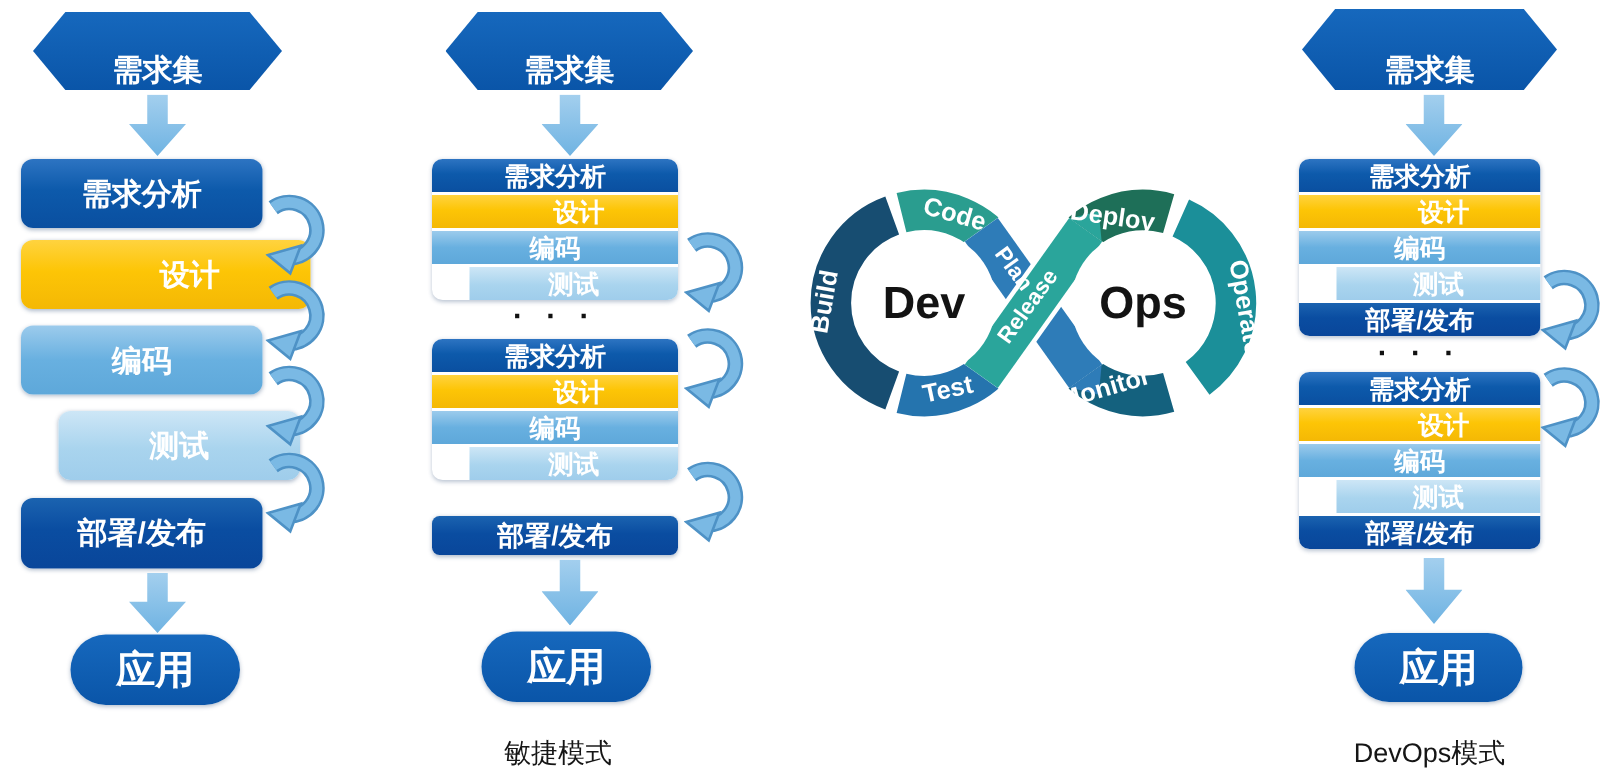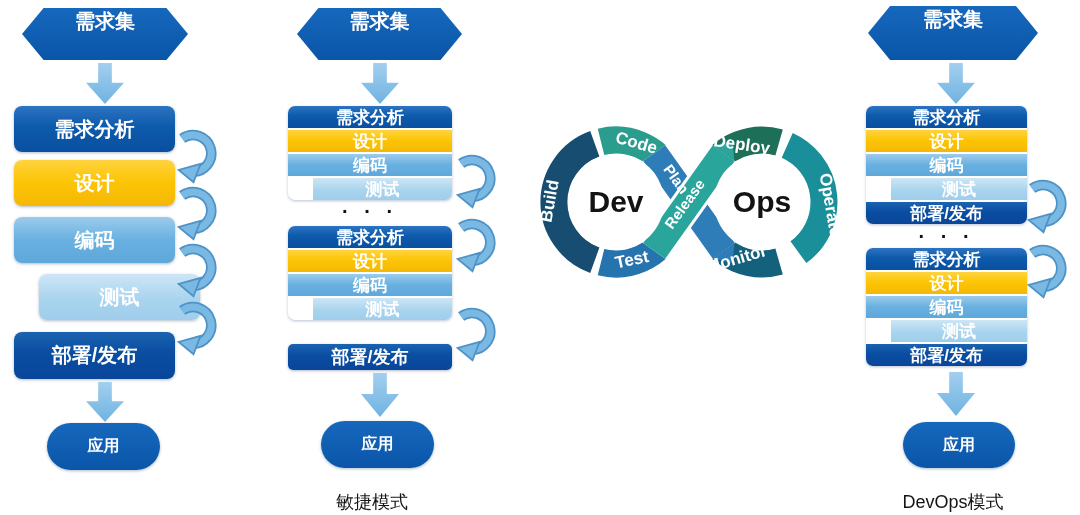--- a/index.html
+++ b/index.html
@@ -1,35 +1,35 @@
 <!DOCTYPE html>
 <html><head>
 <meta charset="utf-8">
 <style>
   html,body{margin:0;padding:0;background:#fff;}
   .canvas{position:relative;width:1080px;height:515px;background:#fff;overflow:hidden;
           font-family:"Liberation Sans","DejaVu Sans",sans-serif;}
   .hex{position:absolute;clip-path:polygon(13% 0,87% 0,100% 50%,87% 100%,13% 100%,0 50%);
-       background:linear-gradient(#1668bd,#0a55a8);color:#fff;display:flex;align-items:flex-start;
+       background:linear-gradient(#1668bd,#0a55a8);color:#fff;display:flex;align-items:flex-end;
        justify-content:center;font-size:20px;font-weight:600;}
   .box{position:absolute;border-radius:8px;color:#fff;display:flex;align-items:center;
        justify-content:center;font-size:20px;font-weight:600;box-shadow:0 1px 3px rgba(25,60,105,.35);}
   .c-dark{background:linear-gradient(#2d74c2 0%,#0d5aab 45%,#0a4fa0 100%);}
-  .c-yellow{background:linear-gradient(#ffd33f 0%,#fdc506 45%,#f4b805 100%);}
+  .c-yellow{background:linear-gradient(#ffd33f 0%,#fdc506 45%,#f4b805 100%);padding-left:32px;}
   .c-mid{background:linear-gradient(#9ccbec 0%,#68b0e0 50%,#5ea8da 100%);}
   .c-light{background:linear-gradient(#cde6f6 0%,#a9d4ee 55%,#9fcdeb 100%);margin-left:25px;}
   .c-deep{background:linear-gradient(#1b63b0 0%,#0a4da1 45%,#09469a 100%);}
   .darrow{position:absolute;clip-path:polygon(32% 0,68% 0,68% 48%,100% 48%,50% 100%,0 48%,32% 48%);
           background:linear-gradient(#a3cfee,#6fb3e2);}
   .group{position:absolute;display:flex;flex-direction:column;gap:2px;border-radius:7px;
          overflow:hidden;box-shadow:0 1px 3px rgba(25,60,105,.3);}
   .row{height:22px;display:flex;align-items:center;justify-content:center;color:#fff;
        font-size:17px;font-weight:600;}
   .pill{position:absolute;background:linear-gradient(#1668bd,#0a55a8);border-radius:24px;color:#fff;
-        display:flex;align-items:center;justify-content:center;font-size:16px;font-weight:600;
+        display:flex;align-items:center;justify-content:center;font-size:26px;font-weight:600;
         box-shadow:0 1px 3px rgba(25,60,105,.35);}
   .caption{position:absolute;color:#151515;font-size:18px;text-align:center;}
   .dots{position:absolute;color:#111;font-size:20px;font-weight:700;letter-spacing:5px;
         text-align:center;line-height:18px;}
   .curve{position:absolute;}
   .desc{position:absolute;color:#222;font-size:21px;line-height:30px;}
   .inf{position:absolute;}
   .inf text{font-family:"Liberation Sans","DejaVu Sans",sans-serif;}
   .seg-label{fill:#fff;font-size:17px;font-weight:600;}
   .band-label{fill:#fff;font-size:15px;font-weight:600;}

